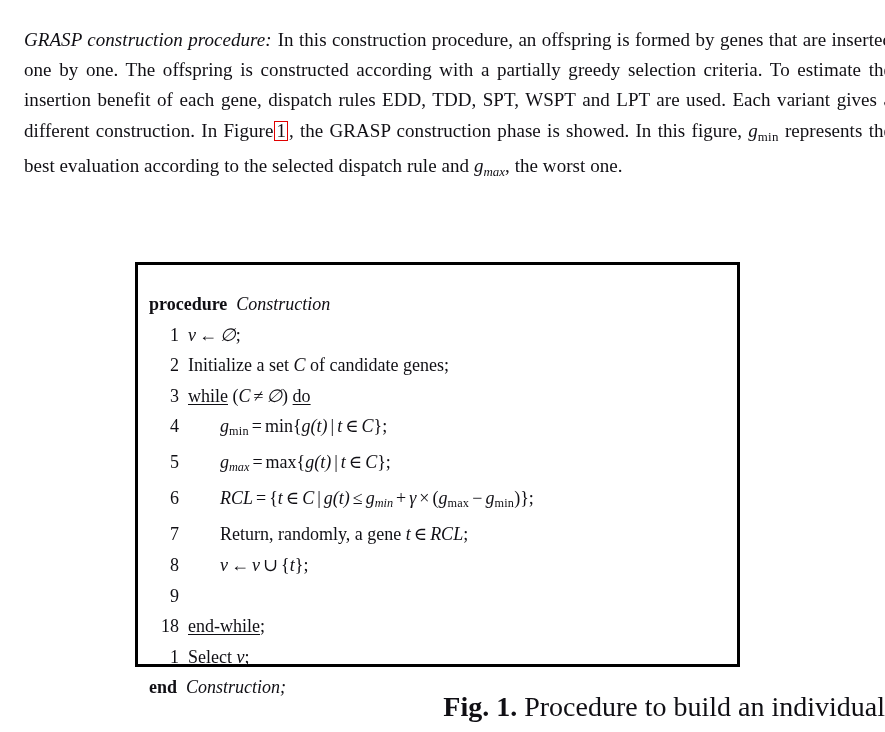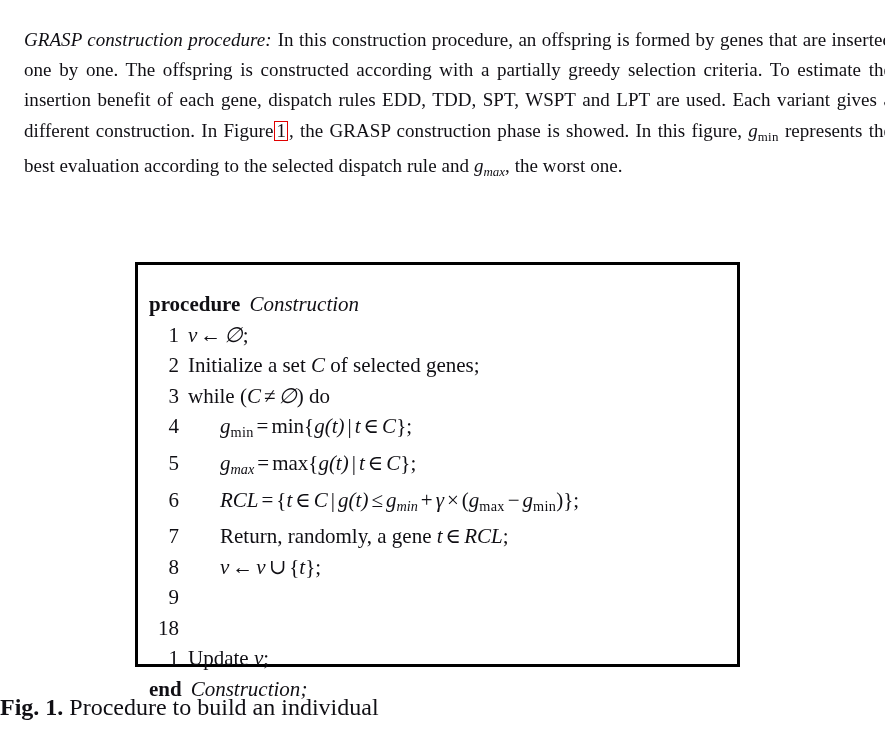--- a/index.html
+++ b/index.html
@@ -83,52 +83,53 @@
   }
   .algo-inner {
     position: absolute;
     left: 11px;
     top: 24px;
     right: 6px;
   }
   .algo-line {
     display: flex;
     align-items: baseline;
-    font-size: 21px;
+    font-size: 18px;
     line-height: 30.6px;
     white-space: nowrap;
   }
   .lineno {
     display: inline-block;
     width: 30px;
     text-align: right;
     flex: 0 0 30px;
     font-style: normal;
   }
   .code {
     padding-left: 9px;
   }
   .ind1 { padding-left: 9px; }
   .ind2 { padding-left: 41px; }
   .bold { font-weight: bold; }
   .kw-u {
+    text-decoration: underline;
     text-underline-offset: 2px;
   }
   .op {
     padding: 0 3px;
   }
 
   
   .caption {
     position: absolute;
     left: 0;
     top: 694px;
     width: 885px;
-    text-align: left;
-    font-size: 24px;
+    text-align: right;
+    font-size: 28px;
     line-height: 26px;
   }
   .caption .cap-label {
     font-weight: bold;
   }
 </style>
 </head>
 <body>
 
 <div class="page">
@@ -148,21 +149,21 @@
         <span class="code mi">Construction</span>
       </div>
 
       <div class="algo-line">
         <span class="lineno">1</span>
         <span class="code ind1"><span class="mi">v</span><span class="op">←</span><span class="mi">∅</span><span>;</span></span>
       </div>
 
       <div class="algo-line">
         <span class="lineno">2</span>
-        <span class="code ind1"><span>Initialize a set</span>&nbsp;<span class="mi">C</span>&nbsp;<span>of selected genes;</span></span>
+        <span class="code ind1"><span>Initialize a set</span>&nbsp;<span class="mi">C</span>&nbsp;<span>of candidate genes;</span></span>
       </div>
 
       <div class="algo-line">
         <span class="lineno">3</span>
         <span class="code ind1"><span class="kw-u">while</span>&nbsp;<span>(</span><span class="mi">C</span><span class="op">≠</span><span class="mi">∅</span><span>)</span>&nbsp;<span class="kw-u">do</span></span>
       </div>
 
       <div class="algo-line">
         <span class="lineno">4</span>
         <span class="code ind2"><span class="mi"><span>g</span><span class="sub-up">min</span></span><span class="op">=</span><span>min</span><span>{</span><span class="mi">g(t)</span><span class="op">|</span><span class="mi">t</span><span class="op">∈</span><span class="mi">C</span><span>}</span><span>;</span></span>
@@ -187,25 +188,26 @@
         <span class="lineno">8</span>
         <span class="code ind2"><span class="mi">v</span><span class="op">←</span><span class="mi">v</span><span class="op">∪</span><span>{</span><span class="mi">t</span><span>}</span><span>;</span></span>
       </div>
 
       <div class="algo-line">
         <span class="lineno">9</span>
       </div>
 
       <div class="algo-line">
         <span class="lineno">18</span>
+        <span class="code ind1"><span class="kw-u">end-while</span><span>;</span></span>
       </div>
 
       <div class="algo-line">
         <span class="lineno">1</span>
-        <span class="code ind1"><span>Update</span>&nbsp;<span class="mi">v</span><span>;</span></span>
+        <span class="code ind1"><span>Select</span>&nbsp;<span class="mi">v</span><span>;</span></span>
       </div>
 
       <div class="algo-line">
         <span class="bold">end</span>
         <span class="code mi">Construction</span>
           <span class="mi">;</span>
       </div>
 
     </div>
   </div>

